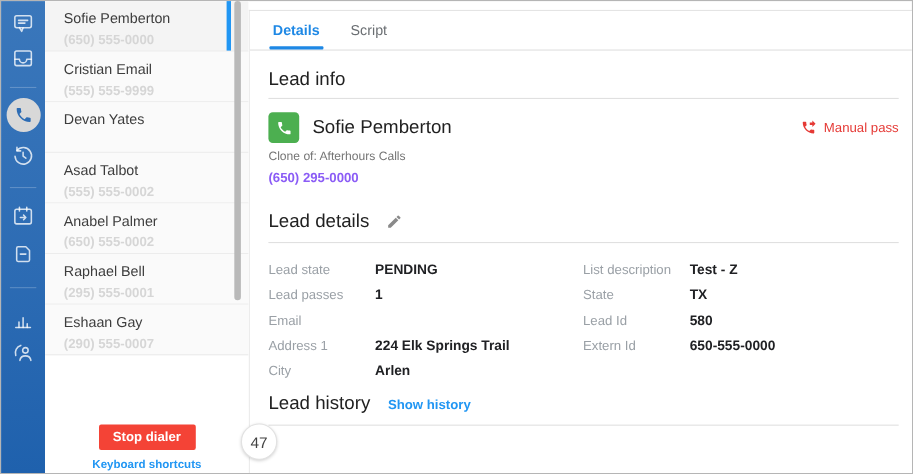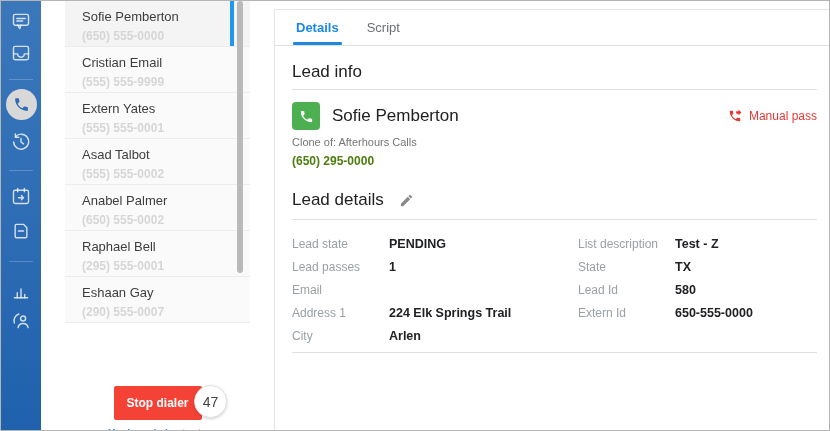--- a/index.html
+++ b/index.html
@@ -1,21 +1,21 @@
 <!DOCTYPE html>
 <html><head>
 <meta charset="utf-8">
 <style>
   * { margin:0; padding:0; box-sizing:border-box; }
   html,body { background:#fff; }
   body { font-family:"Liberation Sans", sans-serif; }
   .window {
     position:relative; width:830px; height:431px; background:#fff;
     border:1px solid #b5b5b5; box-shadow:1px 2px 3px rgba(0,0,0,.18);
-    display:flex; overflow:hidden;gap:24px;
+    display:flex; overflow:hidden;
   }
   
   .rail {
     position:relative; width:40px; flex:0 0 40px; height:100%;
     background:linear-gradient(180deg,#3a77bb 0%,#2d6cb4 55%,#1f61ad 100%);
   }
   .rail-icon {
     position:absolute; left:10px; width:20px; height:20px;
     color:rgba(255,255,255,.78); cursor:pointer;
   }
@@ -49,30 +49,30 @@
   }
   .scroll-thumb {
     position:absolute; top:0; right:7px; width:6px; height:272px;
     background:#b9b9b9; border-radius:3px; cursor:pointer;
   }
   .list-footer {
     position:absolute; left:0; right:0; top:369px; bottom:0;
     background:#fff; text-align:center; padding-top:16px;
   }
   .stop-btn {
-    display:inline-block; width:88px; height:34px; line-height:23px;
+    display:inline-block; width:88px; height:23px; line-height:23px;
     background:#f44336; color:#fff; border:none; border-radius:2px;
     font-family:inherit; font-size:12px; font-weight:700; cursor:pointer;
   }
   .kb-link {
     display:block; margin-top:7px; font-size:10.5px; font-weight:700;
     color:#2196f3; text-decoration:none; cursor:pointer;
   }
   .counter-badge {
-    position:absolute; left:193px; top:384px; width:33px; height:33px;
+    position:absolute; left:218px; top:384px; width:33px; height:33px;
     border-radius:50%; background:#fff; border:1px solid #e2e2e2;
     box-shadow:0 1px 3px rgba(0,0,0,.18); z-index:5;
     display:flex; align-items:center; justify-content:center;
     font-size:14px; font-weight:500; color:#424242;
   }
   
   .main {
     flex:1 1 auto; height:100%; margin-top:8px;
     border-top:1px solid #e4e4e4; border-left:1px solid #e4e4e4;
     background:#fff; overflow:hidden;
@@ -103,21 +103,21 @@
   }
   .call-badge svg { width:15px; height:15px; color:#fff; }
   .lead-name { margin-left:12px; font-size:17px; color:#212121; }
   .manual-pass {
     margin-left:auto; display:flex; align-items:center; gap:7px;
     color:#e53935; font-size:12px; font-weight:400; cursor:pointer;
   }
   .manual-pass svg { width:14px; height:14px; }
   .clone-line { margin-top:6px; font-size:11px; color:#757575; }
   .phone-link { display:inline-block; margin-top:6px; font-size:12px; font-weight:700;
-    color:#4d7c0f; text-decoration:none; cursor:pointer; }
+    color:#8b5cf6; text-decoration:none; cursor:pointer; }
   .h-leaddetails { margin-top:21px; display:flex; align-items:center; }
   .edit-icon { margin-left:15px; width:15px; height:15px; color:#8a8a8a; cursor:pointer; }
   .edit-icon svg { width:100%; height:100%; display:block; }
   .hr-leaddetails { margin-top:9px; }
   .detail-grid { display:flex; margin-top:8px; }
   .dcol-left { width:286px; flex:0 0 286px; }
   .dcol-right { flex:1 1 auto; }
   .drow { display:flex; align-items:flex-end; height:23px; }
   .dlabel { width:97px; flex:0 0 97px; font-size:12px; color:#9aa0a6; }
   .dvalue { font-size:12.5px; font-weight:600; color:#202124; }
@@ -193,22 +193,21 @@
       <div class="citem selected">
         <span class="cname">Sofie Pemberton</span>
         <span class="cphone">(650) 555-0000</span>
         <span class="sel-bar"></span>
       </div>
       <div class="citem">
         <span class="cname">Cristian Email</span>
         <span class="cphone">(555) 555-9999</span>
       </div>
       <div class="citem">
-        <span class="cname">Extern Yates</span>
-        <span class="cphone">(555) 555-0001</span>
+        <span class="cname">Devan Yates</span>
       </div>
       <div class="citem">
         <span class="cname">Asad Talbot</span>
         <span class="cphone">(555) 555-0002</span>
       </div>
       <div class="citem">
         <span class="cname">Anabel Palmer</span>
         <span class="cphone">(650) 555-0002</span>
       </div>
       <div class="citem">
@@ -303,18 +302,22 @@
             <span class="dlabel">Lead Id</span>
             <span class="dvalue">580</span>
           </div>
           <div class="drow">
             <span class="dlabel">Extern Id</span>
             <span class="dvalue">650-555-0000</span>
           </div>
         </div>
       </div>
 
+      <div class="h-leadhistory">
+        <h2 class="sec-heading">Lead history</h2>
+        <a class="show-history">Show history</a>
+      </div>
       <div class="hr hr-leadhistory"></div>
 
     </div>
   </div>
 
 </div>
 
 </body></html>

